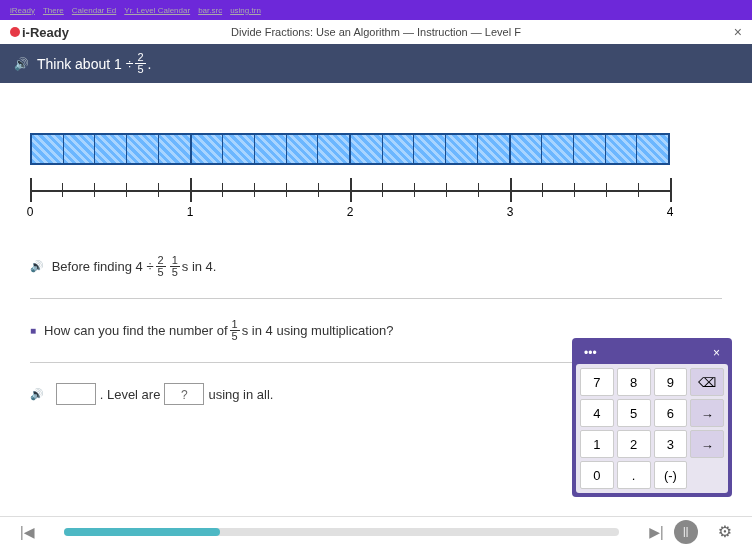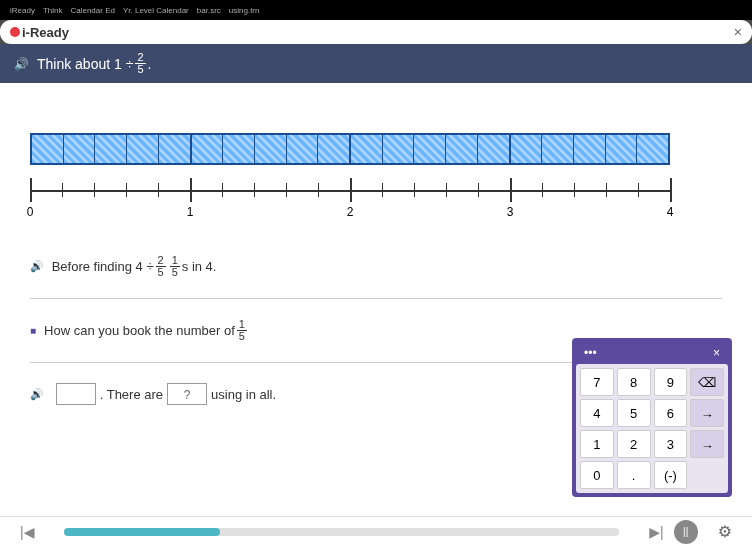--- a/index.html
+++ b/index.html
@@ -1,19 +1,19 @@
 <!DOCTYPE html>
 <html><head>
 <meta charset="utf-8">
 <style>
 * { margin: 0; padding: 0; box-sizing: border-box; }
 body { font-family: Arial, sans-serif; background: #4a4a4a; width: 752px; height: 546px; overflow: hidden; position: relative; }
-.browser-tabs { height: 20px; background: #000000; display: flex; align-items: center; gap: 8px; padding: 0 10px; font-size: 8px; color: #aaa; }
+.browser-tabs { height: 20px; background: #6d28d9; display: flex; align-items: center; gap: 8px; padding: 0 10px; font-size: 8px; color: #aaa; text-decoration: underline; }
 .browser-tabs span { display: flex; align-items: center; gap: 2px; }
-.header { background: #fff; height: 24px; display: flex; align-items: center; padding: 0 10px; position: relative; border-radius: 11px; }
+.header { background: #fff; height: 24px; display: flex; align-items: center; padding: 0 10px; position: relative; }
 .iready-logo { font-weight: bold; font-size: 13px; color: #333; display: flex; align-items: center; }
 .iready-logo::before { content: ''; width: 10px; height: 10px; border-radius: 50%; background: #e63946; margin-right: 2px; display: inline-block; }
 .lesson-title { position: absolute; left: 50%; transform: translateX(-50%); font-size: 11px; color: #444; }
 .close-x { position: absolute; right: 10px; color: #666; cursor: pointer; font-size: 14px; }
 .think-bar { background: #3d4a6b; color: #fff; padding: 8px 14px; display: flex; align-items: center; font-size: 14px; }
 .speaker-icon { margin-right: 8px; font-size: 12px; }
 .fraction { display: inline-flex; flex-direction: column; align-items: center; font-size: 11px; line-height: 1; margin: 0 2px; vertical-align: middle; }
 .fraction .num { border-bottom: 1px solid currentColor; padding: 0 2px; }
 .fraction .den { padding: 0 2px; }
 .content { background: #fff; padding: 20px 30px 60px; height: calc(100% - 44px - 38px); overflow: hidden; position: relative; }
@@ -43,29 +43,30 @@
 .nav-btn { color: #888; cursor: pointer; font-size: 14px; }
 .pause-btn { width: 24px; height: 24px; border-radius: 50%; background: #888; color: #fff; display: flex; align-items: center; justify-content: center; font-size: 10px; cursor: pointer; }
 .gear-btn { color: #666; cursor: pointer; font-size: 16px; margin-left: 10px; }
 hr.divider { border: none; border-top: 1px solid #ccc; margin: 8px 0; }
 </style>
 </head>
 <body>
 
 <div class="browser-tabs">
   <span>iReady</span>
-  <span>Think</span>
+  <span>There</span>
   <span>Calendar Ed</span>
   <span>Yr. Level Calendar</span>
   <span>bar.src</span>
   <span>using.trn</span>
 </div>
 
 <div class="header">
   <div class="iready-logo">i-Ready</div>
+  <div class="lesson-title">Divide Fractions: Use an Algorithm — Instruction — Level F</div>
   <div class="close-x">×</div>
 </div>
 
 <div class="think-bar">
   <span class="speaker-icon">🔊</span>
   <span>Think about 1 ÷</span>
   <span class="fraction">
     <span class="num">2</span>
     <span class="den">5</span>
   </span>
@@ -142,33 +143,34 @@
       <span class="num">1</span>
         <span class="den">5</span>
     </span>
     <span>s in 4.</span>
   </div>
 
   <hr class="divider">
 
   <div class="instruction-line">
     <span class="bullet-square">■</span>
-    <span>How can you book the number of</span>
+    <span>How can you find the number of</span>
     <span class="fraction">
       <span class="num">1</span>
         <span class="den">5</span>
     </span>
+    <span>s in 4 using multiplication?</span>
   </div>
 
   <hr class="divider">
 
   <div class="instruction-line">
     <span class="bullet-audio">🔊</span>
     <span class="answer-box"></span>
-    <span>. There are</span>
+    <span>. Level are</span>
     <span class="answer-box q">?</span>
     <span>using in all.</span>
   </div>
 
   <div class="keypad">
     <div class="keypad-top">
       <span>•••</span>
       <span>×</span>
     </div>
     <div class="keypad-grid" id="keypad-grid">

